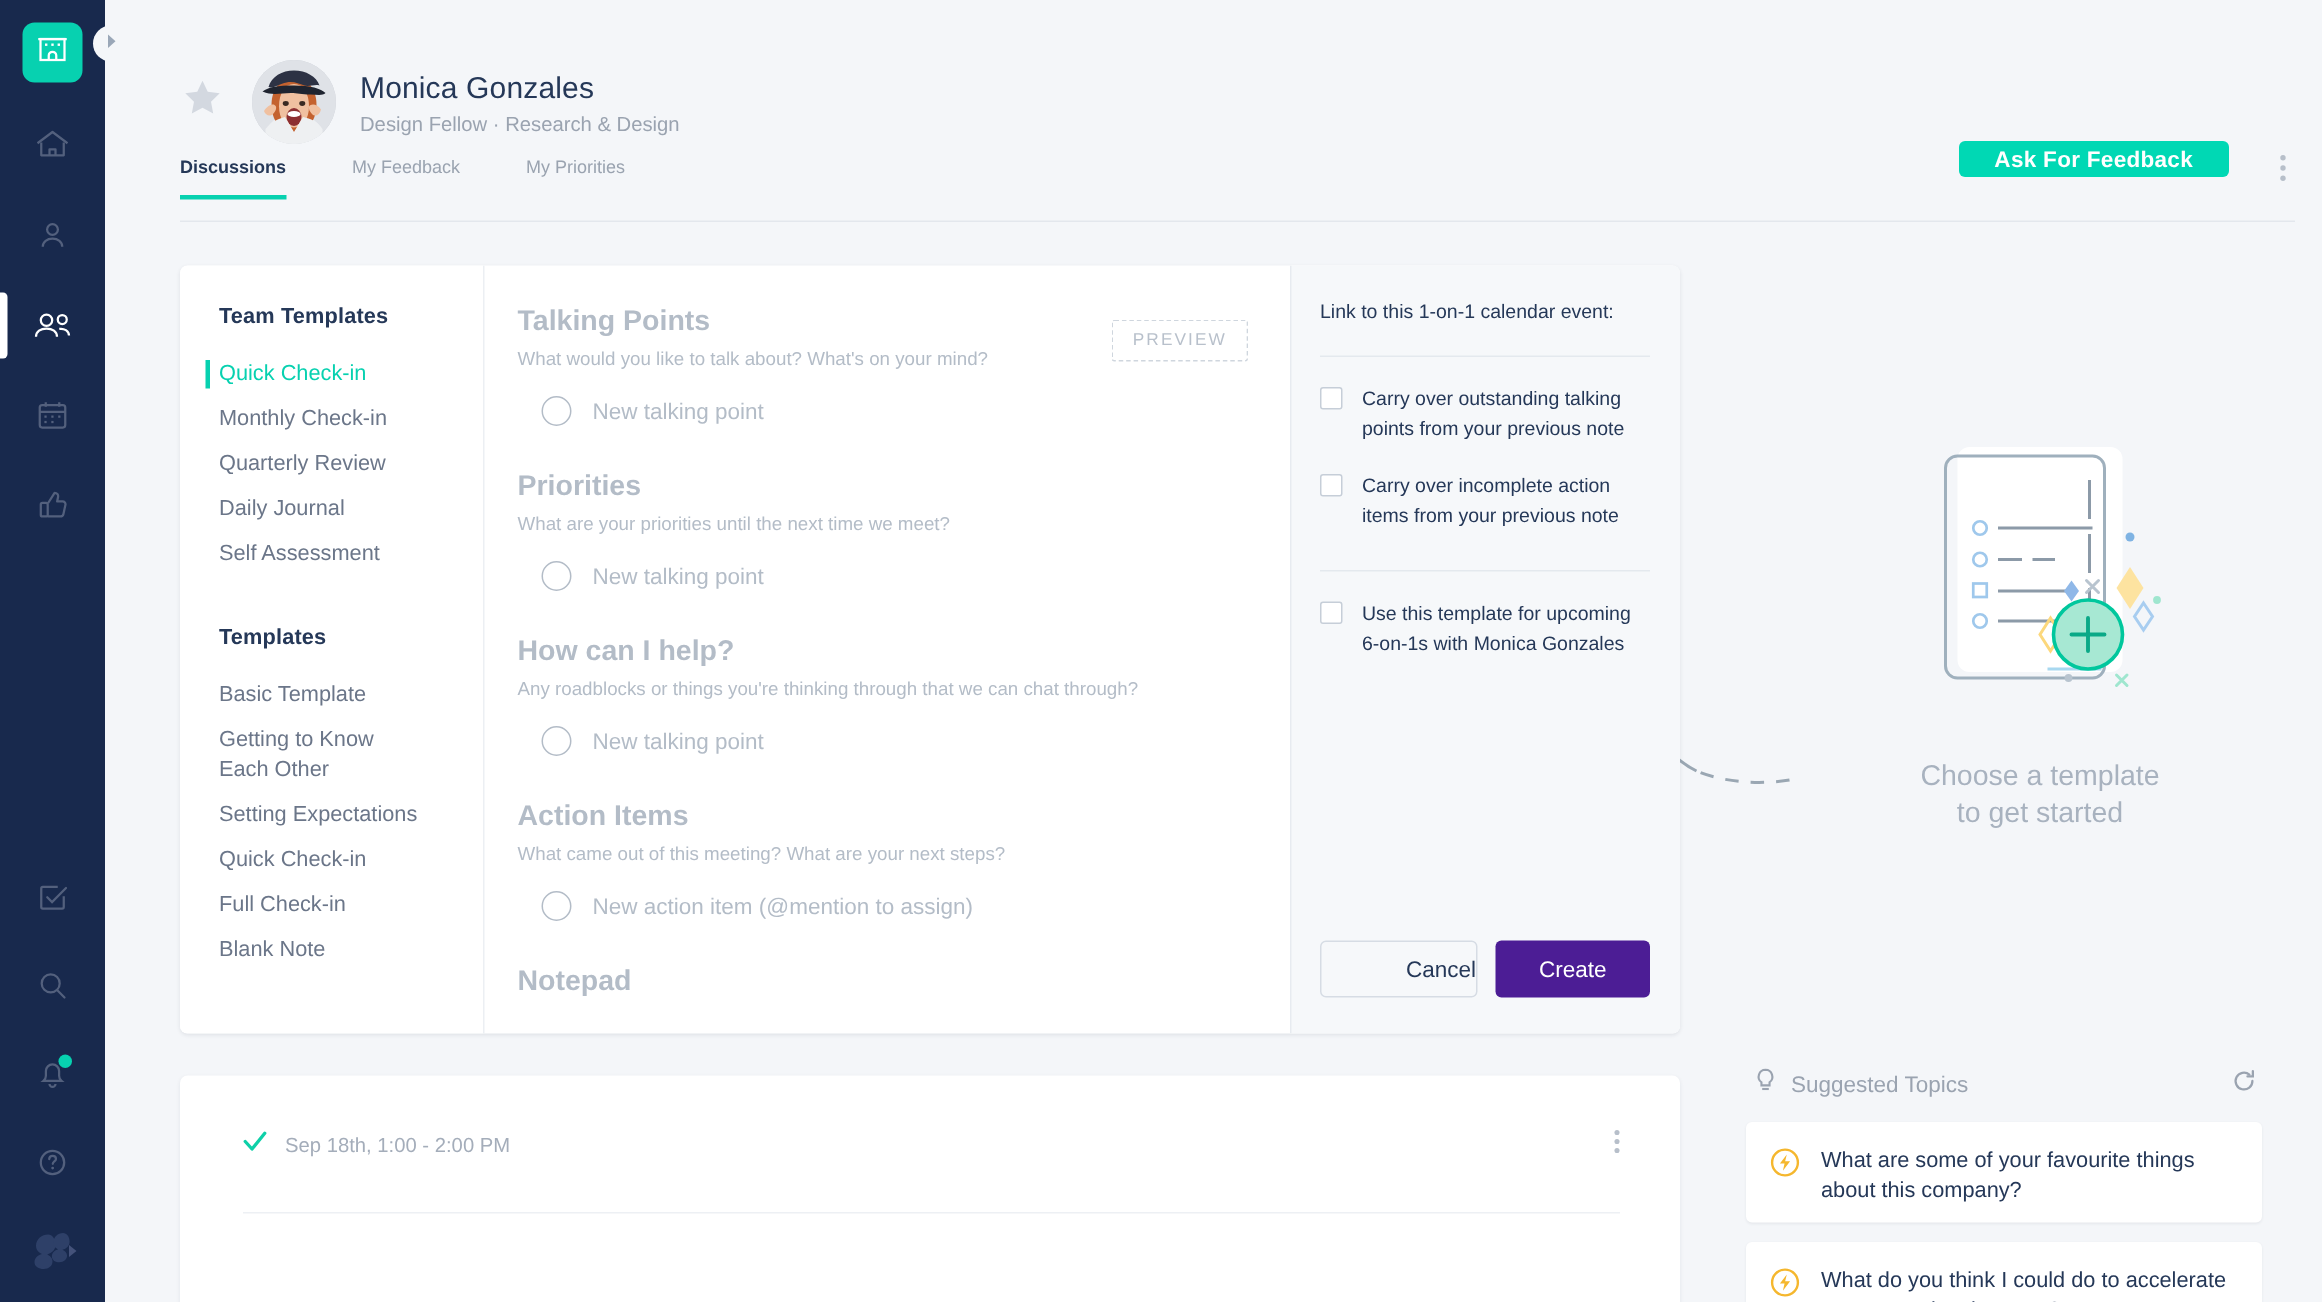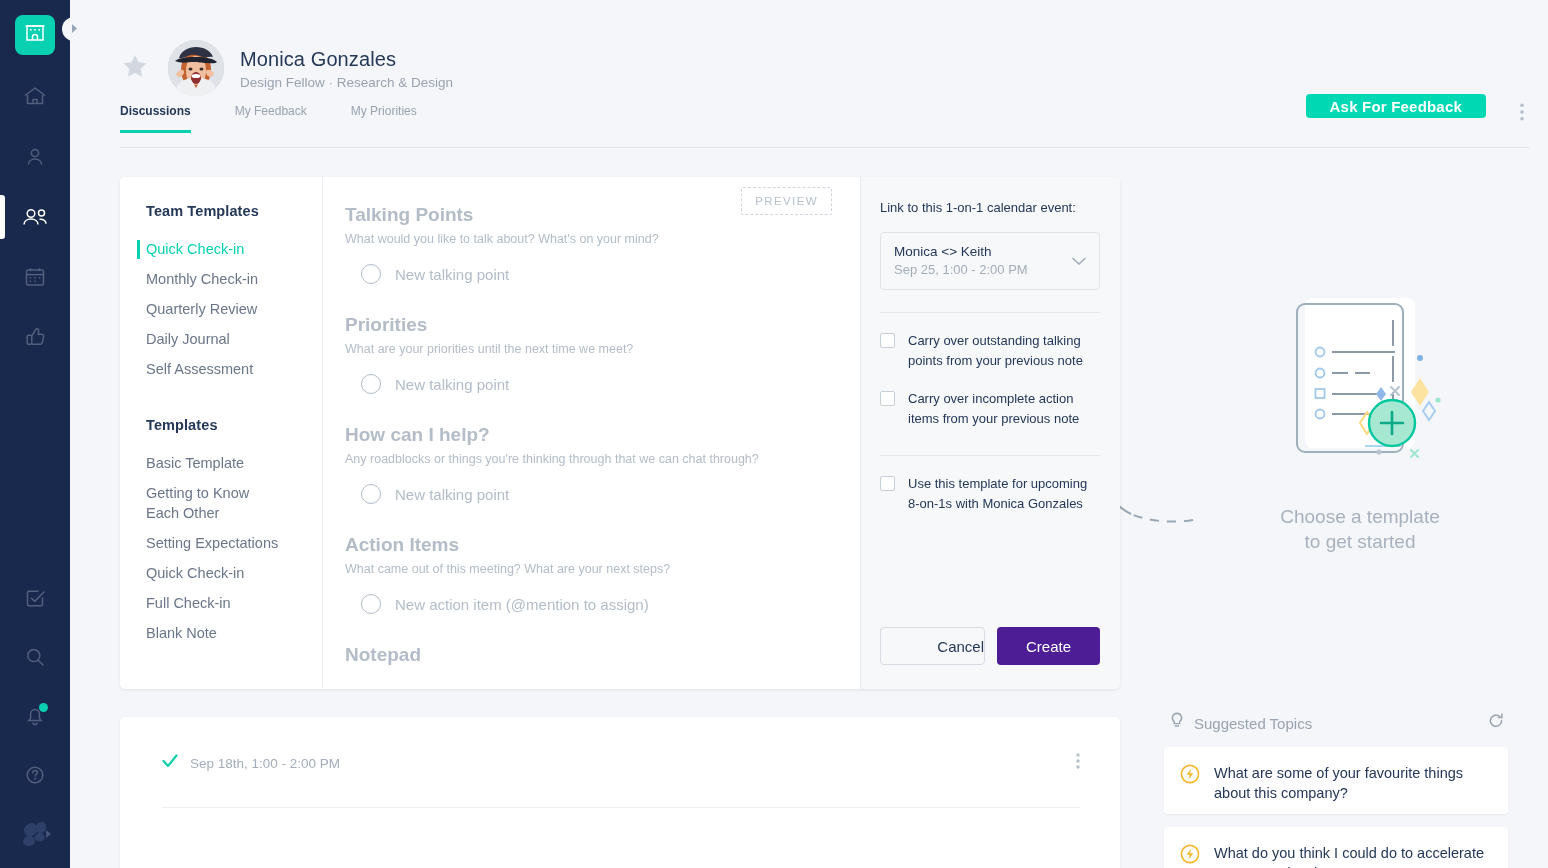--- a/index.html
+++ b/index.html
@@ -117,21 +117,21 @@
   .tpl-item.active::before {
     content: ""; position: absolute; left: -9px; top: 6px;
     width: 3px; height: 19px; background: #07d1b0;
   }
 
   .tpl-preview {
     flex: 1; position: relative; padding: 26px 26px 0 22px;
     border-left: 1px solid #eceff3; overflow: hidden;
   }
   .preview-badge {
-    position: absolute; right: 28px; top: 10px;
+    position: absolute; right: 28px; top: 36px;
     border: 1px dashed #cfd6de; color: #b8c0cb;
     font-size: 11.5px; letter-spacing: 1.4px;
     padding: 7px 13px; border-radius: 2px; user-select: none;
   }
   .sec-title {
     font-size: 19px; font-weight: 700; color: #b3bcc7; line-height: 24px;
   }
   .sec-sub { font-size: 12.5px; color: #b3bcc7; margin-top: 5px; }
   .sec-row { display: flex; align-items: center; margin-top: 18px; padding-left: 16px; }
   .sec-circle {
@@ -492,46 +492,37 @@
       </div>
 
       <div class="sec-block">
         <div class="sec-title">Notepad</div>
       </div>
     </div>
 
     <div class="tpl-options">
       <div class="opt-label">Link to this 1-on-1 calendar event:</div>
 
-      <div class="select-box">
-        <div class="select-title">Monica &lt;&gt; Keith</div>
-        <div class="select-sub">Sep 25, 1:00 - 2:00 PM</div>
-        <span class="select-chev">
-          <svg width="14" height="9" viewBox="0 0 14 9" fill="none" stroke="#a4adba" stroke-width="1.6" stroke-linecap="round">
-              <path d="M1 1.5l6 5.5 6-5.5"></path>
-            </svg>
-        </span>
-      </div>
 
       <div class="opt-rule"></div>
 
       <div class="check-row">
         <span class="cbox"></span>
         <span class="check-text">Carry over outstanding talking points from your previous note</span>
       </div>
       <div class="check-row">
         <span class="cbox"></span>
         <span class="check-text">Carry over incomplete action items from your previous note</span>
       </div>
 
       <div class="opt-rule" style="margin-top:26px"></div>
 
       <div class="check-row">
         <span class="cbox"></span>
-        <span class="check-text">Use this template for upcoming 8-on-1s with Monica Gonzales</span>
+        <span class="check-text">Use this template for upcoming 6-on-1s with Monica Gonzales</span>
       </div>
 
       <div class="opt-actions">
         <button class="btn-cancel">Cancel</button>
         <button class="btn-create">Create</button>
       </div>
     </div>
   </div>
 
   <div class="note-card">

